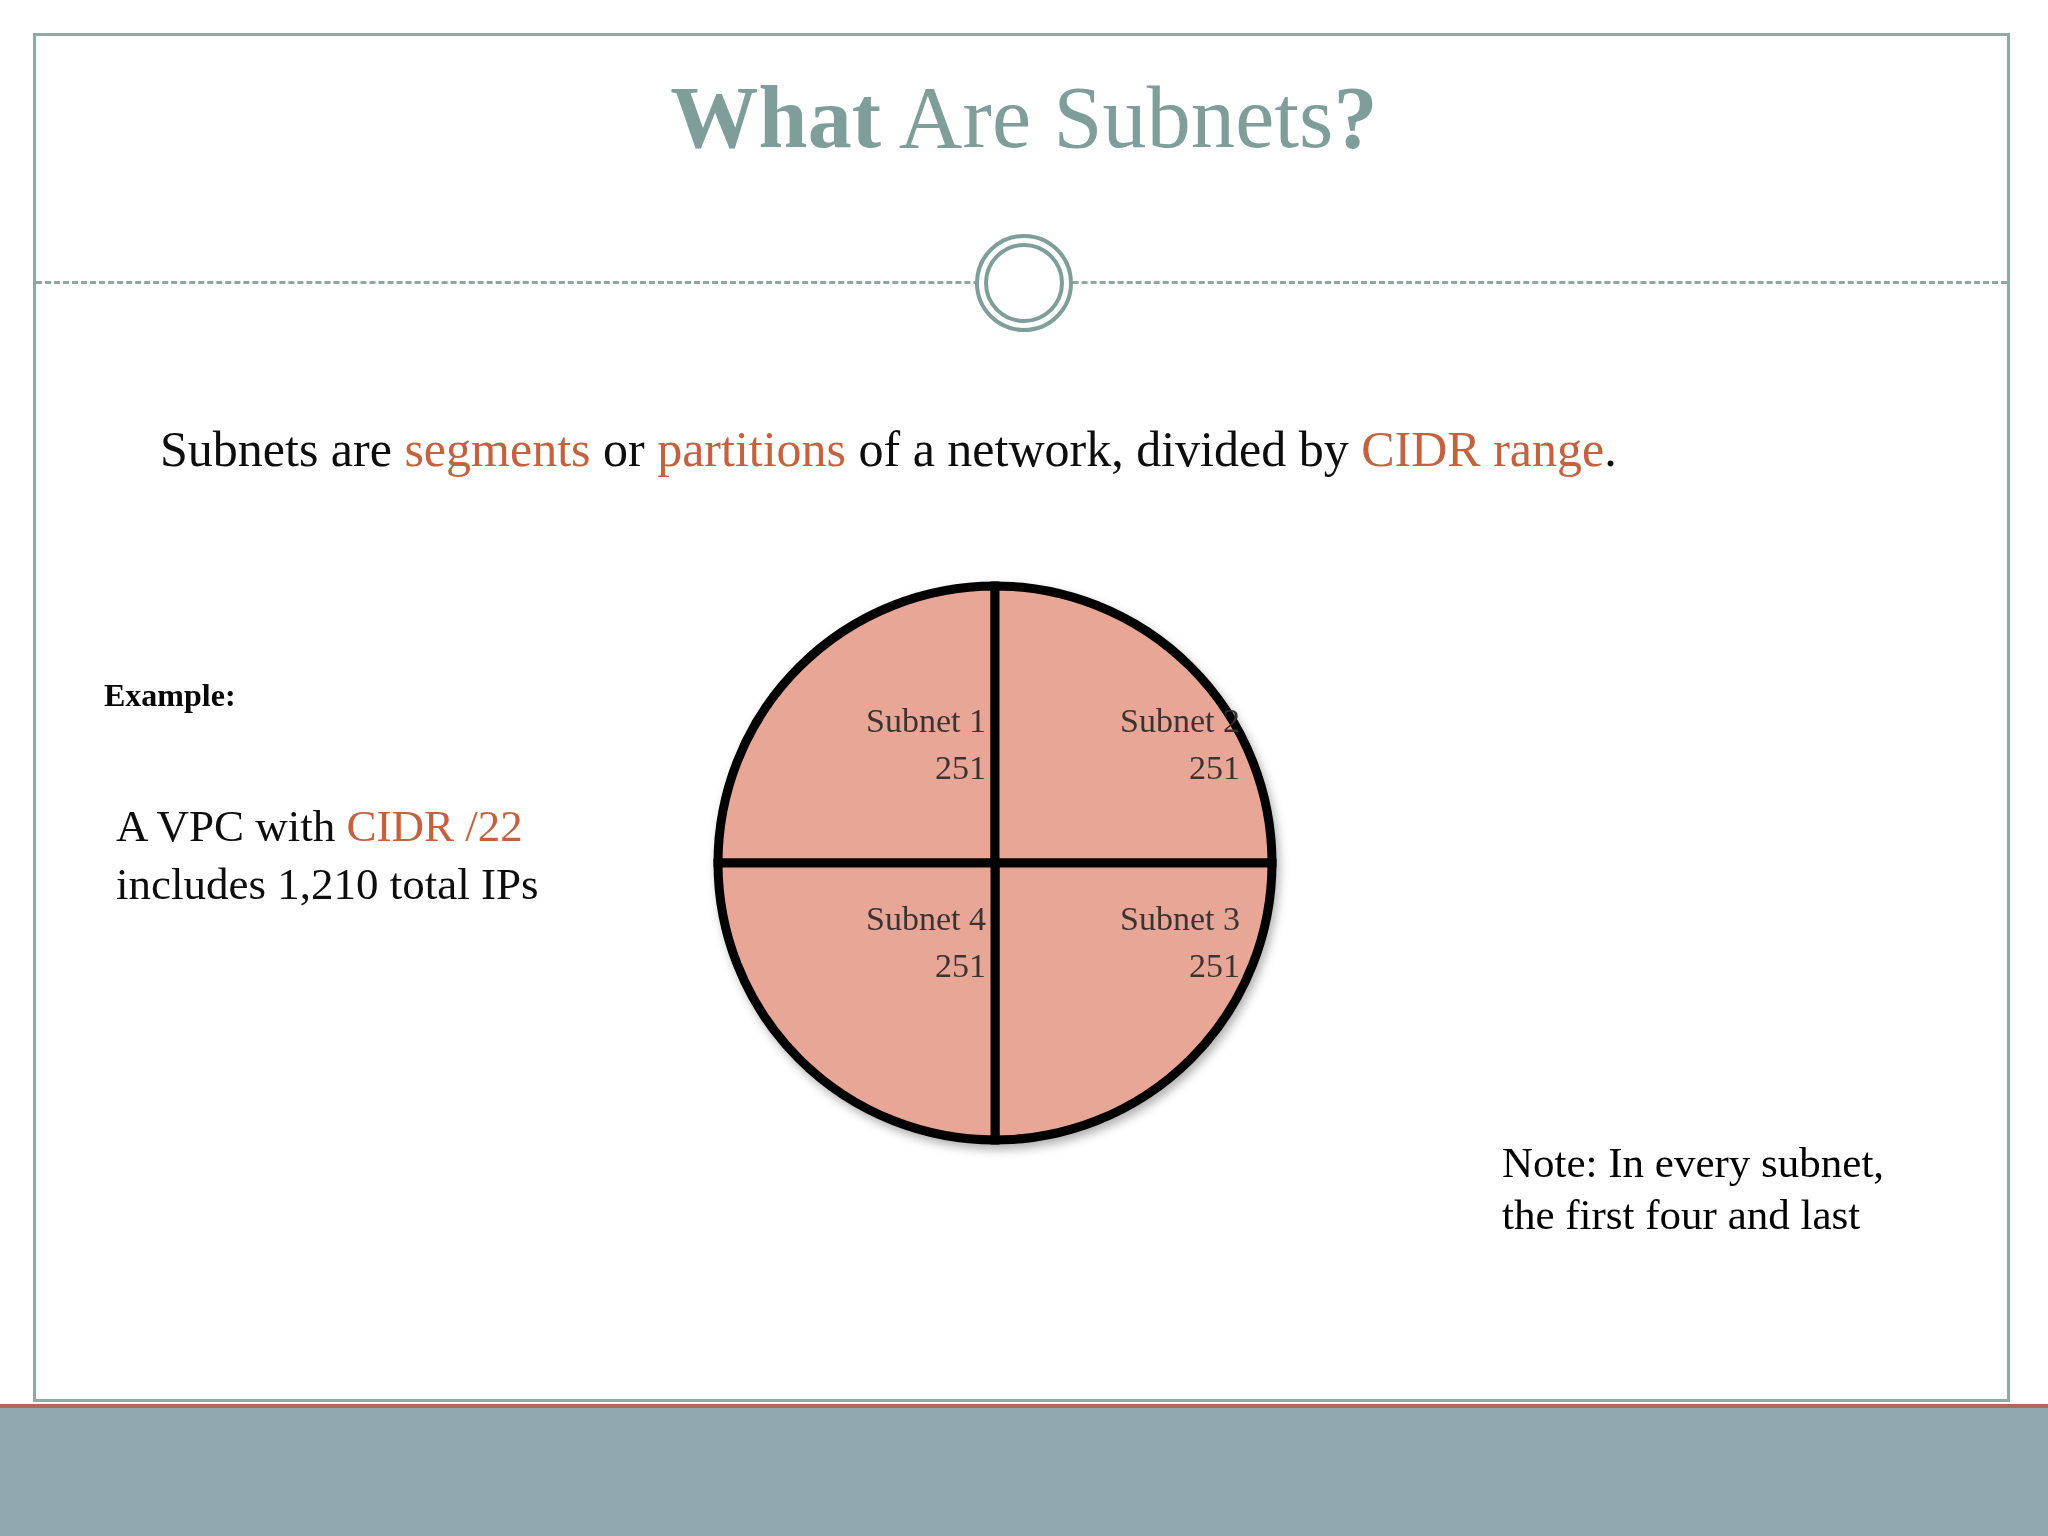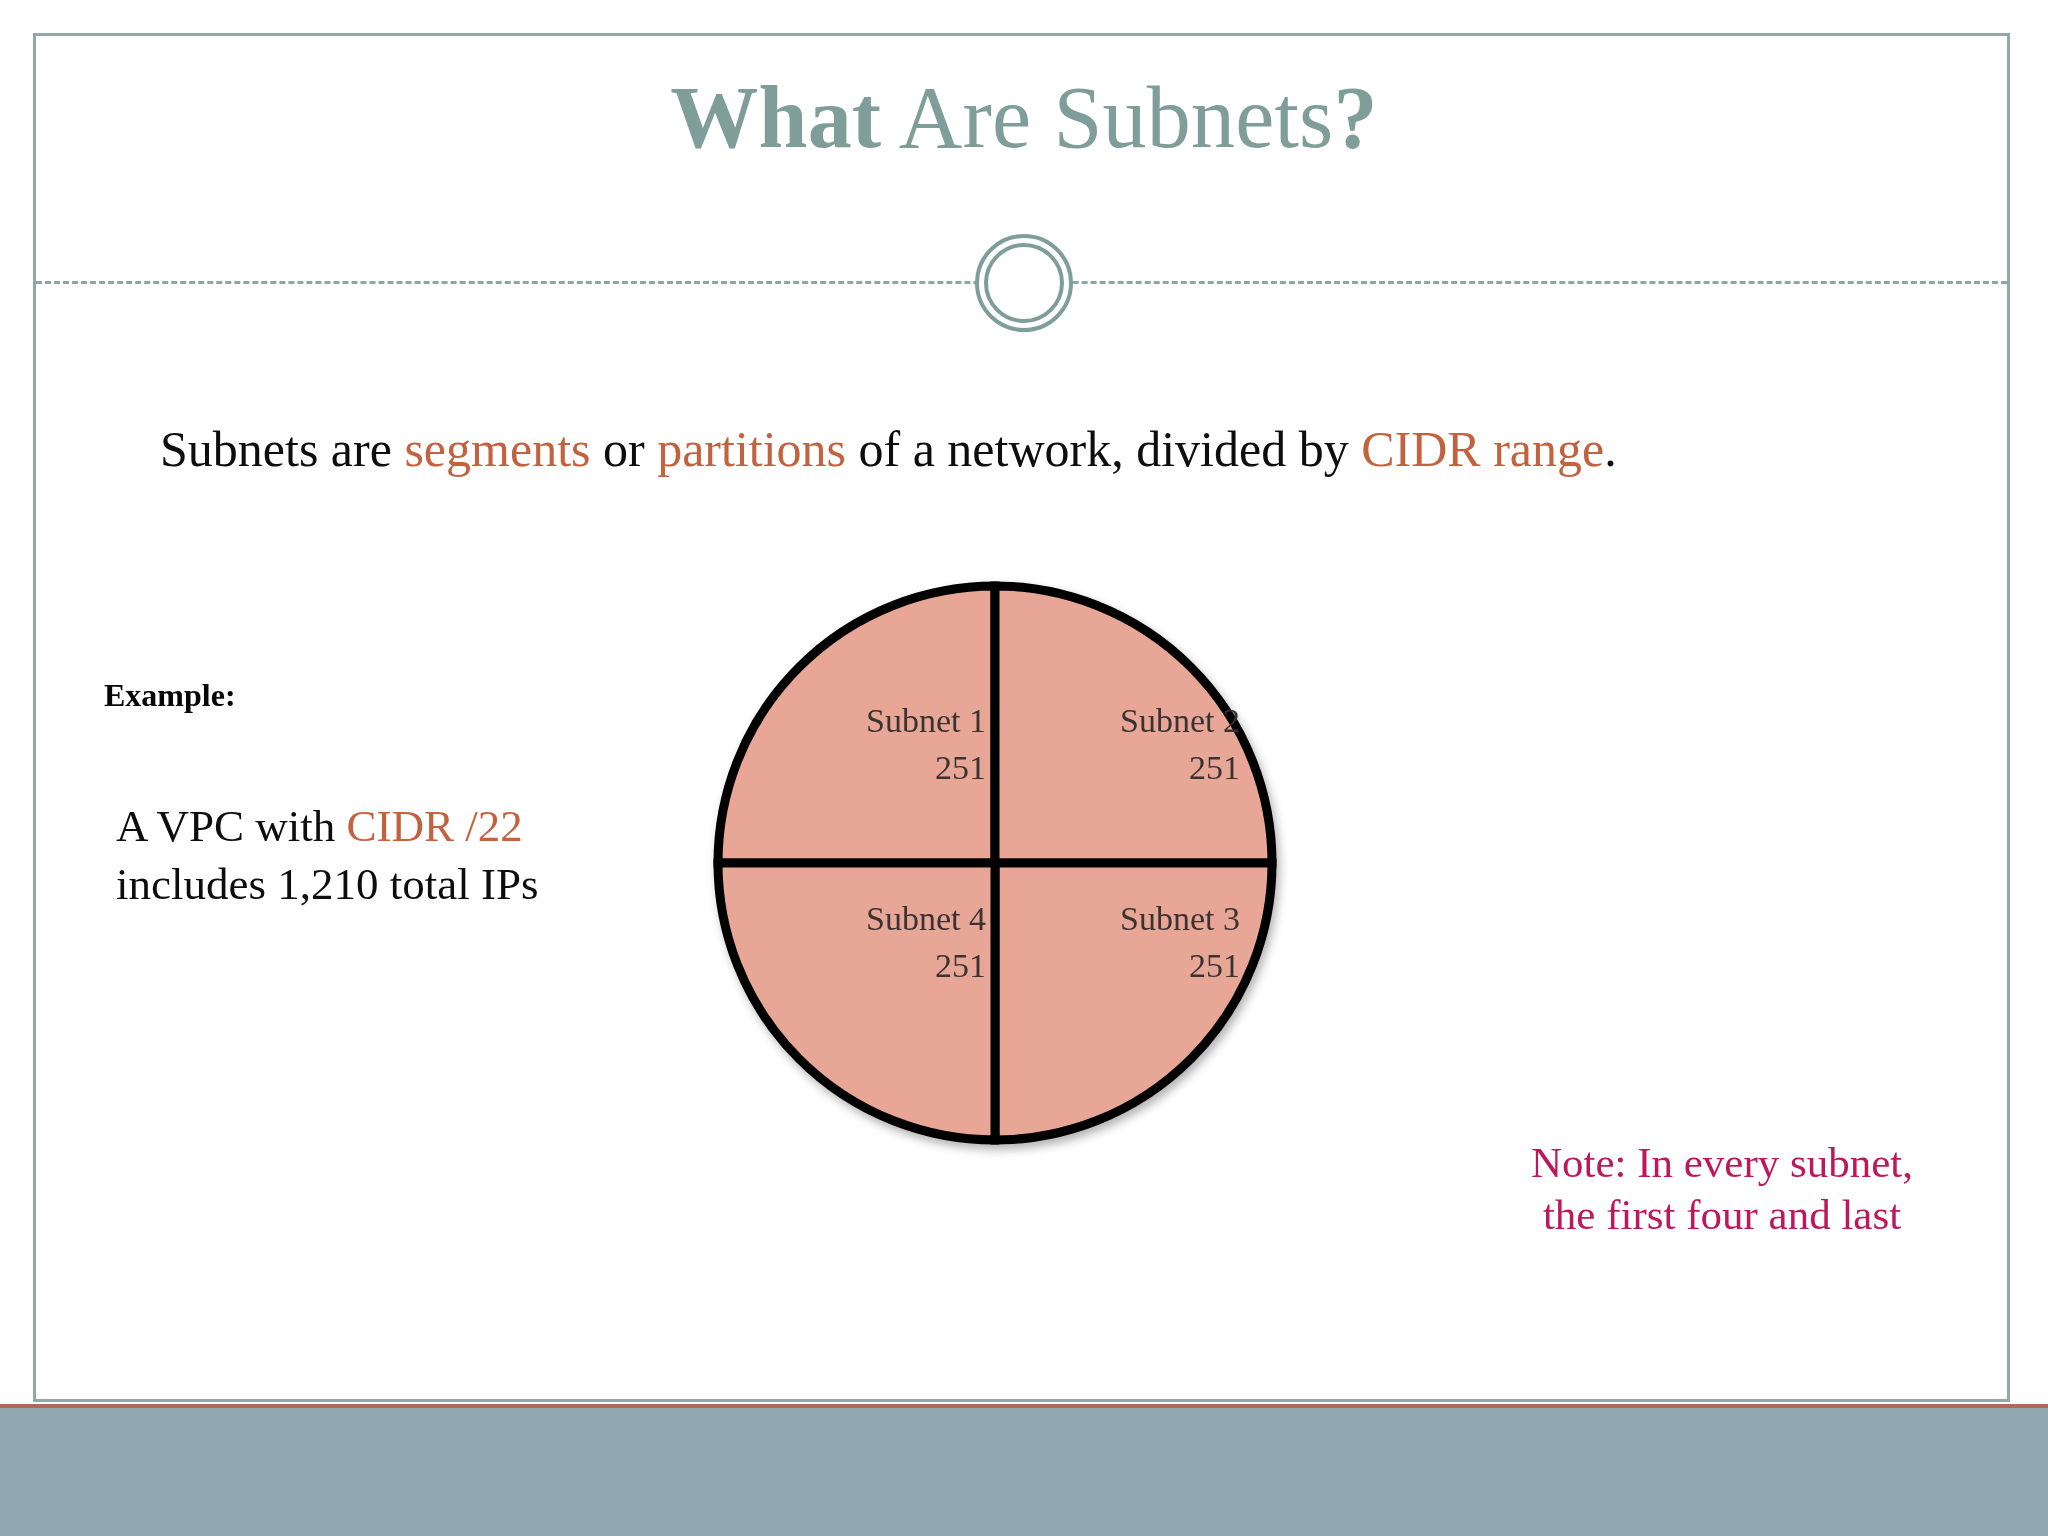--- a/index.html
+++ b/index.html
@@ -138,24 +138,23 @@
   #pie-label-2 { left: 290px; top: 120px; }
   #pie-label-3 { left: 290px; top: 318px; }
   #pie-label-4 { left: 36px;  top: 318px; }
 
   
   #note {
     position: absolute;
     left: 1502px;
     top: 1137px;
     width: 440px;
-    text-align: center;
     font-size: 43px;
     line-height: 1.22;
-    color: #be185d;
+    color: #000000;
   }
 
   
   #footer-bar {
     position: absolute;
     left: 0;
     top: 1404px;
     width: 2048px;
     height: 132px;
     background: #91a8b0;

